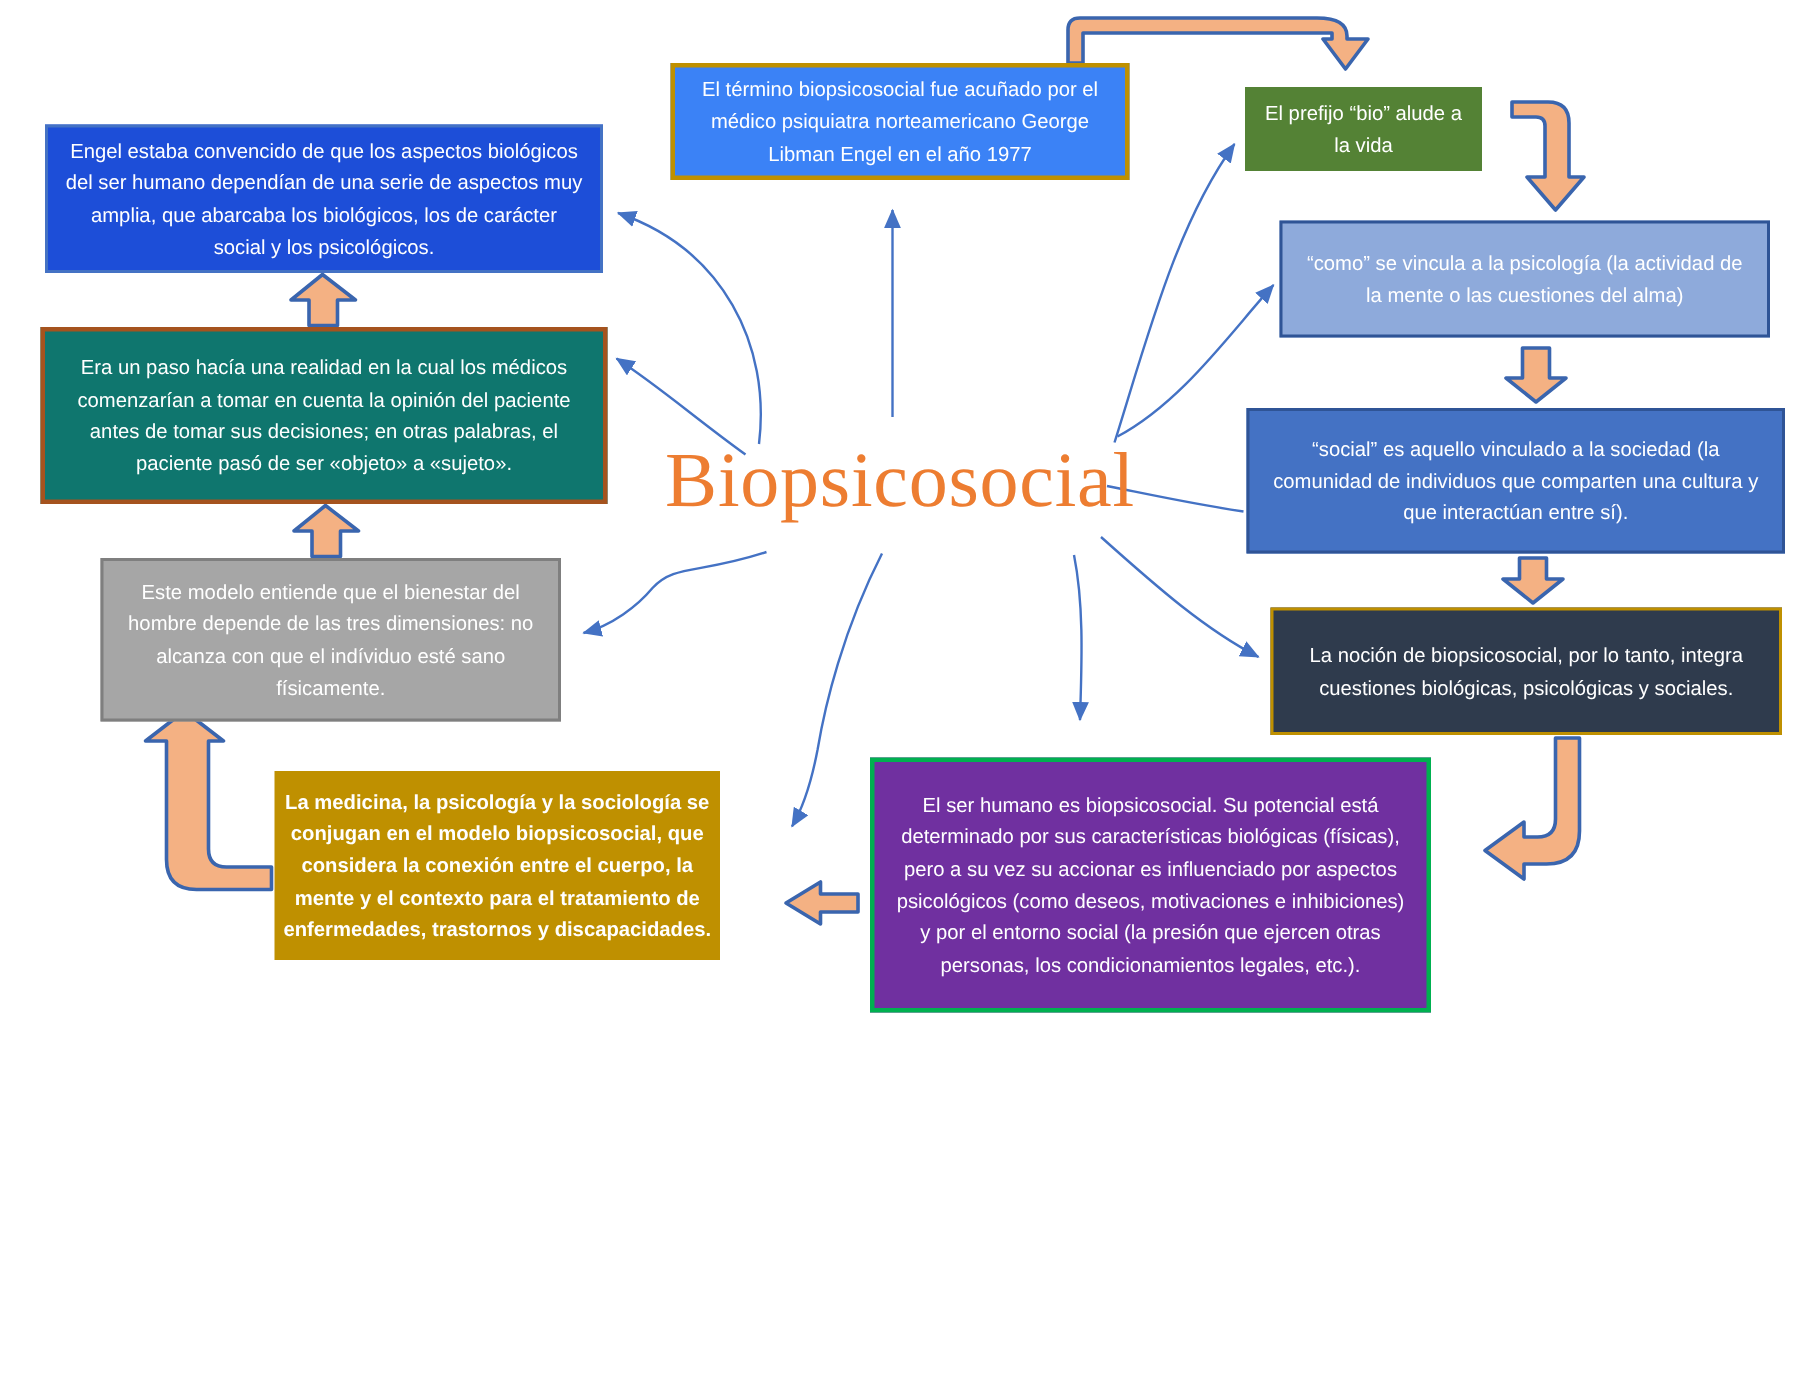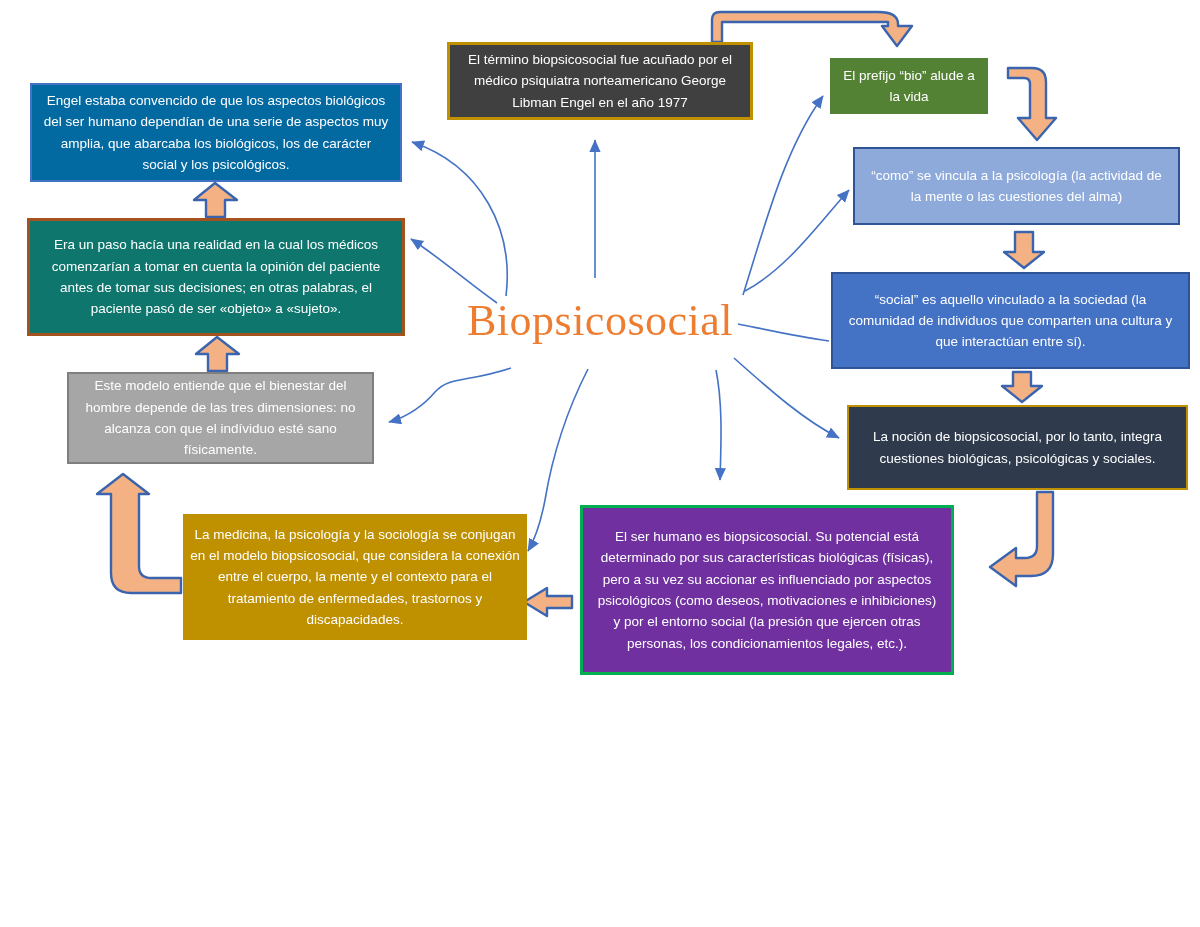--- a/index.html
+++ b/index.html
@@ -25,29 +25,29 @@
     line-height:1.58;
     padding:4px 10px;
   }
   .node.no-border{border:none;}
   .node.thick-border{border-width:3px;}
   #central-topic{
     position:absolute;
     left:462px;top:294px;width:276px;height:52px;
     display:flex;align-items:center;justify-content:center;
     font-family:"Liberation Serif","DejaVu Serif",serif;
-    font-size:44px;
+    font-size:52px;
     letter-spacing:0.5px;
   }
   
   #box-termino   {left:447px; top:42px;  width:306px; height:78px;}
   #box-engel     {left:30px;  top:83px;  width:372px; height:99px;}
   #box-paso      {left:27px;  top:218px; width:378px; height:118px;}
-  #box-modelo    {left:67px;  top:372px; width:307px; height:92px;}
-  #box-medicina  {left:183px; top:514px; width:344px; height:126px; padding:4px 4px;}
+  #box-modelo    {left:67px;  top:372px; width:307px; height:109px;}
+  #box-medicina  {left:183px; top:514px; width:297px; height:126px; padding:4px 4px;font-weight:bold;}
   #box-serhumano {left:580px; top:505px; width:374px; height:170px;}
   #box-bio       {left:830px; top:58px;  width:158px; height:56px;}
   #box-psico     {left:853px; top:147px; width:327px; height:78px;}
   #box-social    {left:831px; top:272px; width:359px; height:97px;}
   #box-nocion    {left:847px; top:405px; width:341px; height:85px;}
 </style>
 </head>
 <body>
 
 <div id="canvas">
@@ -80,25 +80,25 @@
       <path class="block-arrow" d="M 1037 492 V 546 Q 1037 558 1025 558 H 1016 V 548 L 990 567 L 1016 586 V 576 H 1031 Q 1053 576 1053 554 V 492 Z" fill="#F4B183" stroke="#3A65AE"></path>
       <path class="block-arrow" d="M 524 602 L 547 588 V 596 H 572 V 608 H 547 V 616 Z" fill="#F4B183" stroke="#3A65AE"></path>
       <path class="block-arrow" d="M 123 474 L 149 494 H 139 V 566 Q 139 578 151 578 H 181 V 593 H 131 Q 111 593 111 573 V 494 H 97 Z" fill="#F4B183" stroke="#3A65AE"></path>
       <path class="block-arrow" d="M 217 337 L 239 354 H 227 V 371 H 208 V 354 H 196 Z" fill="#F4B183" stroke="#3A65AE"></path>
       <path class="block-arrow" d="M 215 183 L 237 200 H 225 V 217 H 206 V 200 H 194 Z" fill="#F4B183" stroke="#3A65AE"></path>
     </g>
   </svg>
 
   <div id="central-topic" style="color: rgb(237, 125, 49);">Biopsicosocial</div>
 
-  <div id="box-termino" class="node thick-border" style="background: #404040; border-color: rgb(191, 144, 0);">
+  <div id="box-termino" class="node thick-border" style="background: #3b82f6; border-color: rgb(191, 144, 0);">
     <span>El término biopsicosocial fue acuñado por el médico psiquiatra norteamericano George Libman Engel en el año 1977</span>
   </div>
 
-  <div id="box-engel" class="node" style="background: #0369a1; border-color: rgb(68, 114, 196);">
+  <div id="box-engel" class="node" style="background: #1d4ed8; border-color: rgb(68, 114, 196);">
     <span>Engel estaba convencido de que los aspectos biológicos del ser humano dependían de una serie de aspectos muy amplia, que abarcaba los biológicos, los de carácter social y los psicológicos.</span>
   </div>
 
   <div id="box-paso" class="node thick-border" style="background: #0f766e; border-color: rgb(165, 83, 30);">
     <span>Era un paso hacía una realidad en la cual los médicos comenzarían a tomar en cuenta la opinión del paciente antes de tomar sus decisiones; en otras palabras, el paciente pasó de ser «objeto» a «sujeto».</span>
   </div>
 
   <div id="box-modelo" class="node" style="background: rgb(166, 166, 166); border-color: rgb(127, 127, 127);">
     <span>Este modelo entiende que el bienestar del hombre depende de las tres dimensiones: no alcanza con que el indíviduo esté sano físicamente.</span>
   </div>

